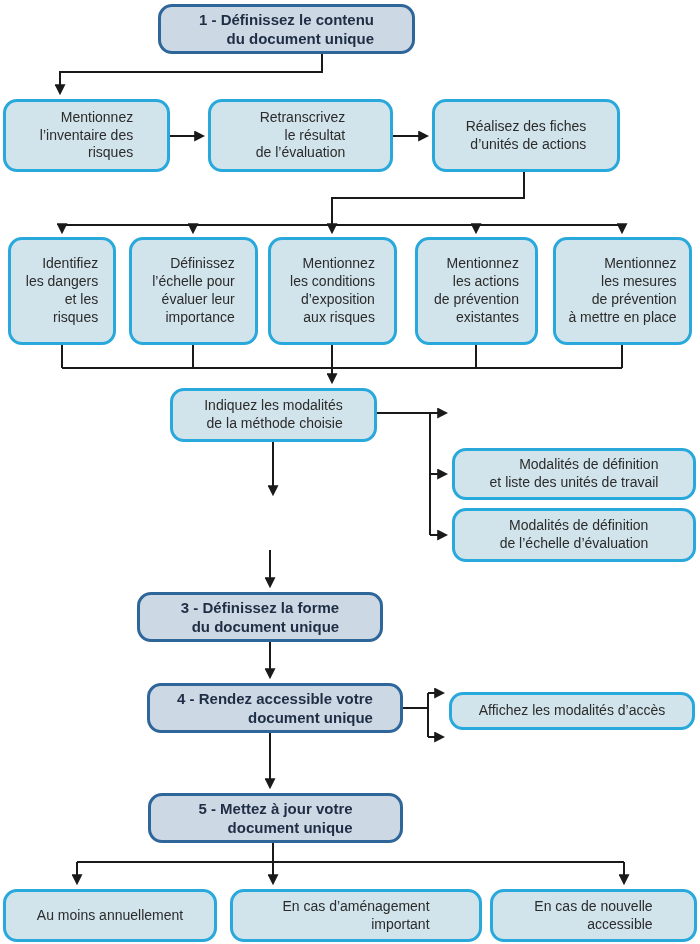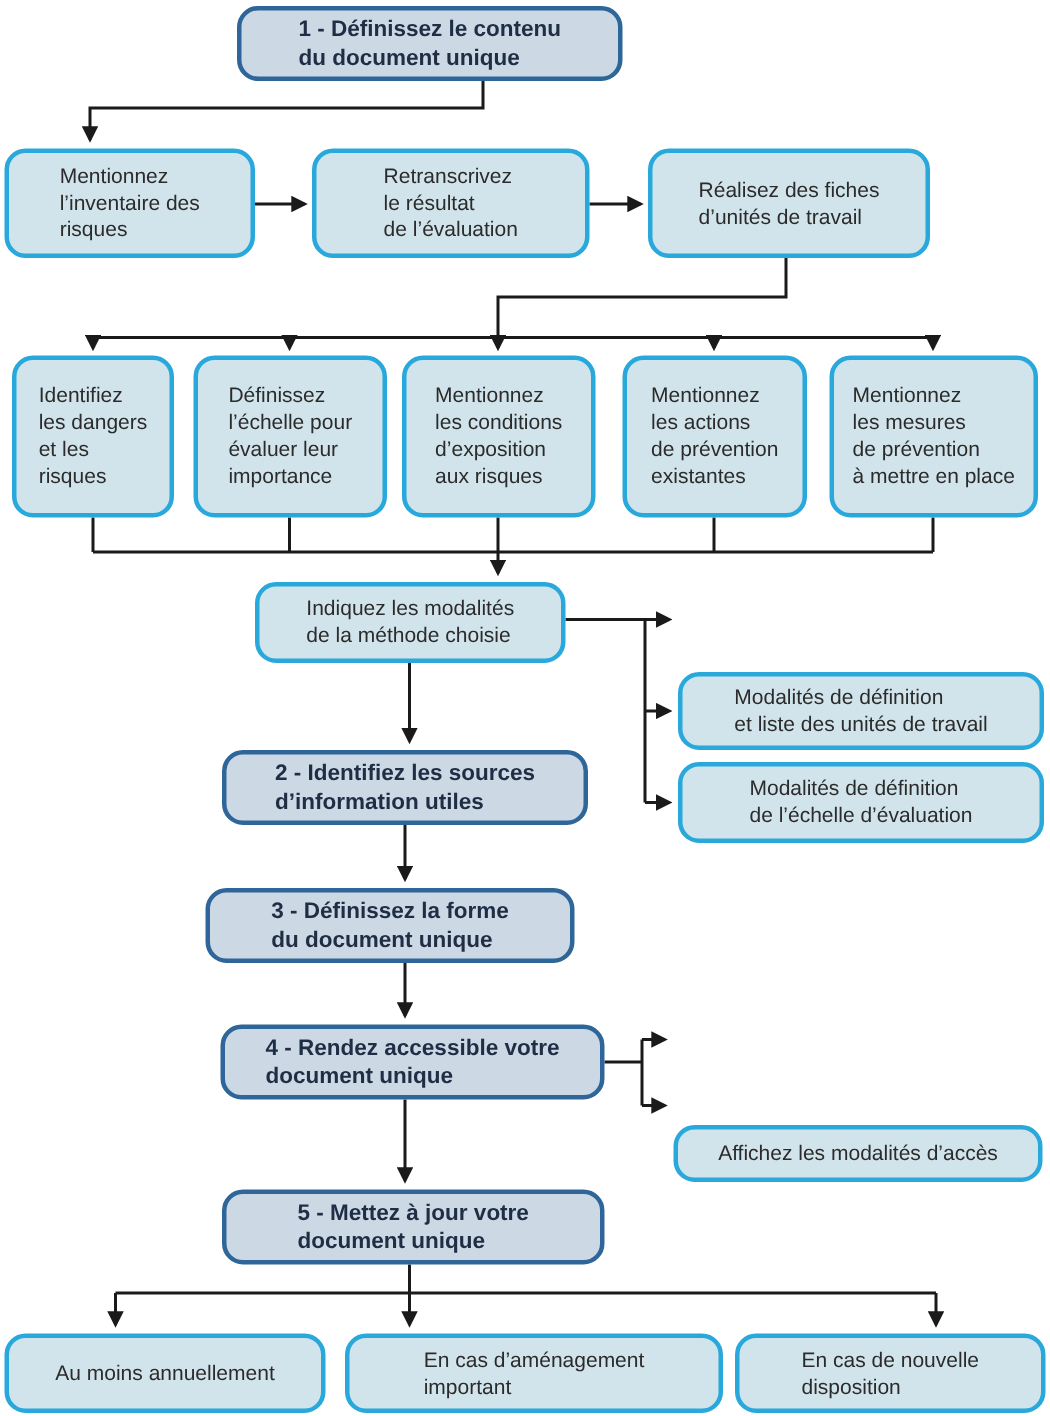--- a/index.html
+++ b/index.html
@@ -16,21 +16,21 @@
     left: 0; top: 0;
     width: 700px; height: 944px;
     pointer-events: none;
   }
   .node {
     position: absolute;
     box-sizing: border-box;
     display: flex;
     align-items: center;
     justify-content: center;
-    text-align: left;
+    text-align: right;
     white-space: pre-line;
     border-radius: 14px;
     line-height: 1.28;
     padding: 2px 0;
   }
   .node.flow {
     background: var(--color-flow_fill, #d2e4eb);
     border: 3px solid var(--color-flow_border, #29a8db);
     color: var(--color-flow_text, #2b2b2b);
     font-size: 14px;
@@ -103,21 +103,21 @@
   <div class="node step" style="left:158px;top:4px;width:257px;height:50px">1 - Définissez le contenu
 du document unique</div>
 
   <div class="node flow" style="left:3px;top:99px;width:167px;height:73px">Mentionnez
 l’inventaire des
 risques</div>
   <div class="node flow" style="left:208px;top:99px;width:185px;height:73px">Retranscrivez
 le résultat
 de l’évaluation</div>
   <div class="node flow" style="left:432px;top:99px;width:188px;height:73px">Réalisez des fiches
-d’unités de travail</div>
+d’unités de actions</div>
 
   <div class="node flow" style="left:8px;top:237px;width:108px;height:108px">Identifiez
 les dangers
 et les
 risques</div>
   <div class="node flow" style="left:129px;top:237px;width:129px;height:108px">Définissez
 l’échelle pour
 évaluer leur
 importance</div>
   <div class="node flow" style="left:268px;top:237px;width:129px;height:108px">Mentionnez
@@ -134,31 +134,29 @@
 à mettre en place</div>
 
   <div class="node flow" style="left:170px;top:388px;width:207px;height:54px">Indiquez les modalités
 de la méthode choisie</div>
 
   <div class="node flow" style="left:452px;top:448px;width:244px;height:52px">Modalités de définition
 et liste des unités de travail</div>
   <div class="node flow" style="left:452px;top:508px;width:244px;height:54px">Modalités de définition
 de l’échelle d’évaluation</div>
 
-  <div class="node step" style="left:148px;top:500px;width:244px;height:50px">2 - Identifiez les sources
-d’information utiles</div>
   <div class="node step" style="left:137px;top:592px;width:246px;height:50px">3 - Définissez la forme
 du document unique</div>
   <div class="node step" style="left:147px;top:683px;width:256px;height:50px">4 - Rendez accessible votre
 document unique</div>
 
-  <div class="node flow" style="left:449px;top:750px;width:246px;height:38px">Affichez les modalités d’accès</div>
+  <div class="node flow" style="left:449px;top:692px;width:246px;height:38px">Affichez les modalités d’accès</div>
 
   <div class="node step" style="left:148px;top:793px;width:255px;height:50px">5 - Mettez à jour votre
 document unique</div>
 
   <div class="node flow" style="left:3px;top:889px;width:214px;height:53px">Au moins annuellement</div>
   <div class="node flow" style="left:230px;top:889px;width:252px;height:53px">En cas d’aménagement
 important</div>
   <div class="node flow" style="left:490px;top:889px;width:207px;height:53px">En cas de nouvelle
-disposition</div>
+accessible</div>
 
 </div>
 
 </body></html>

